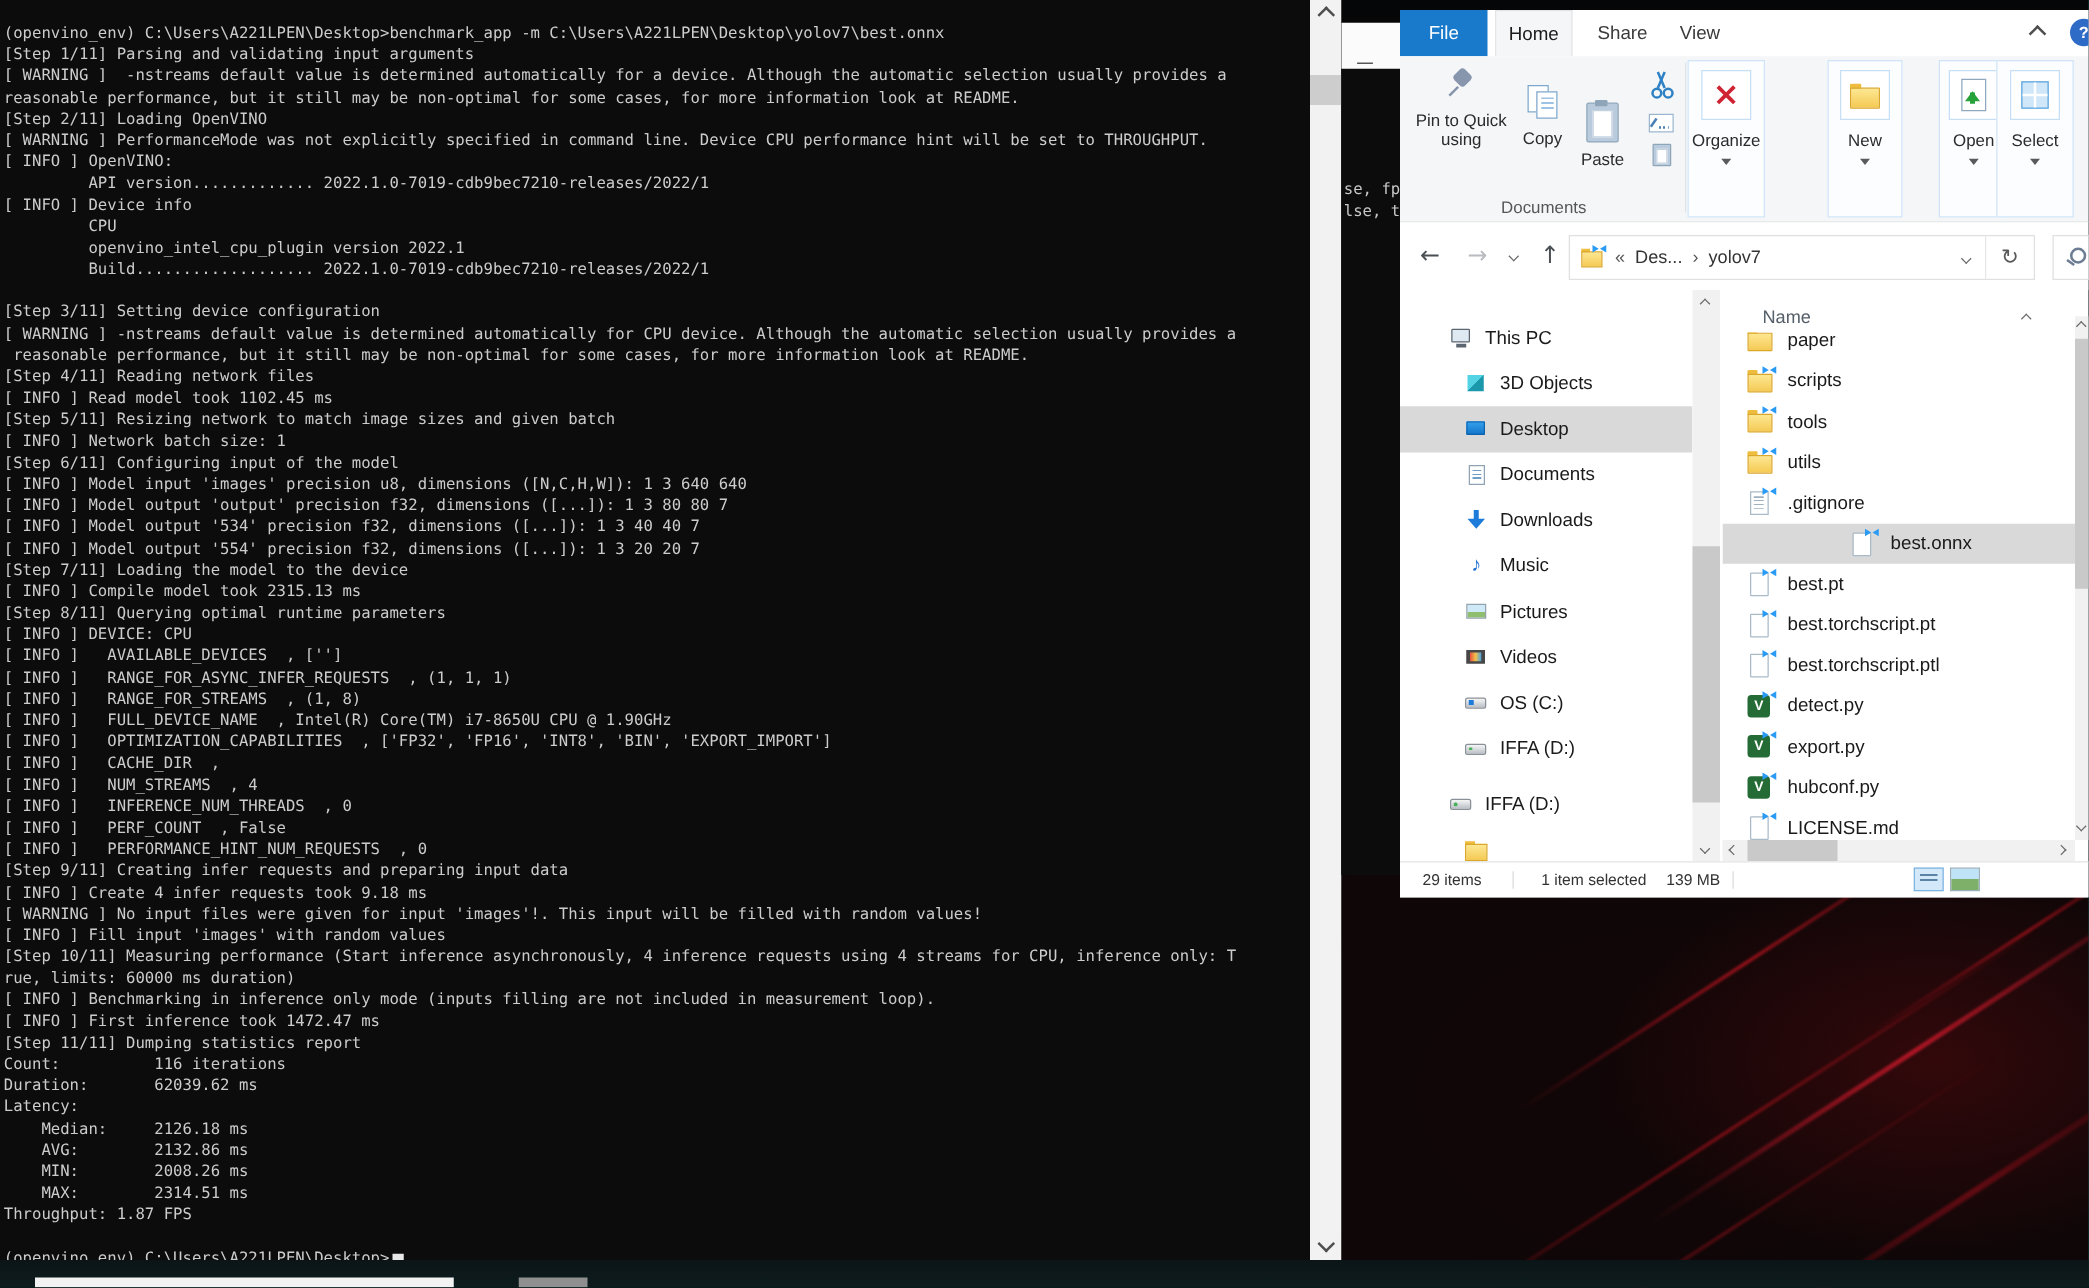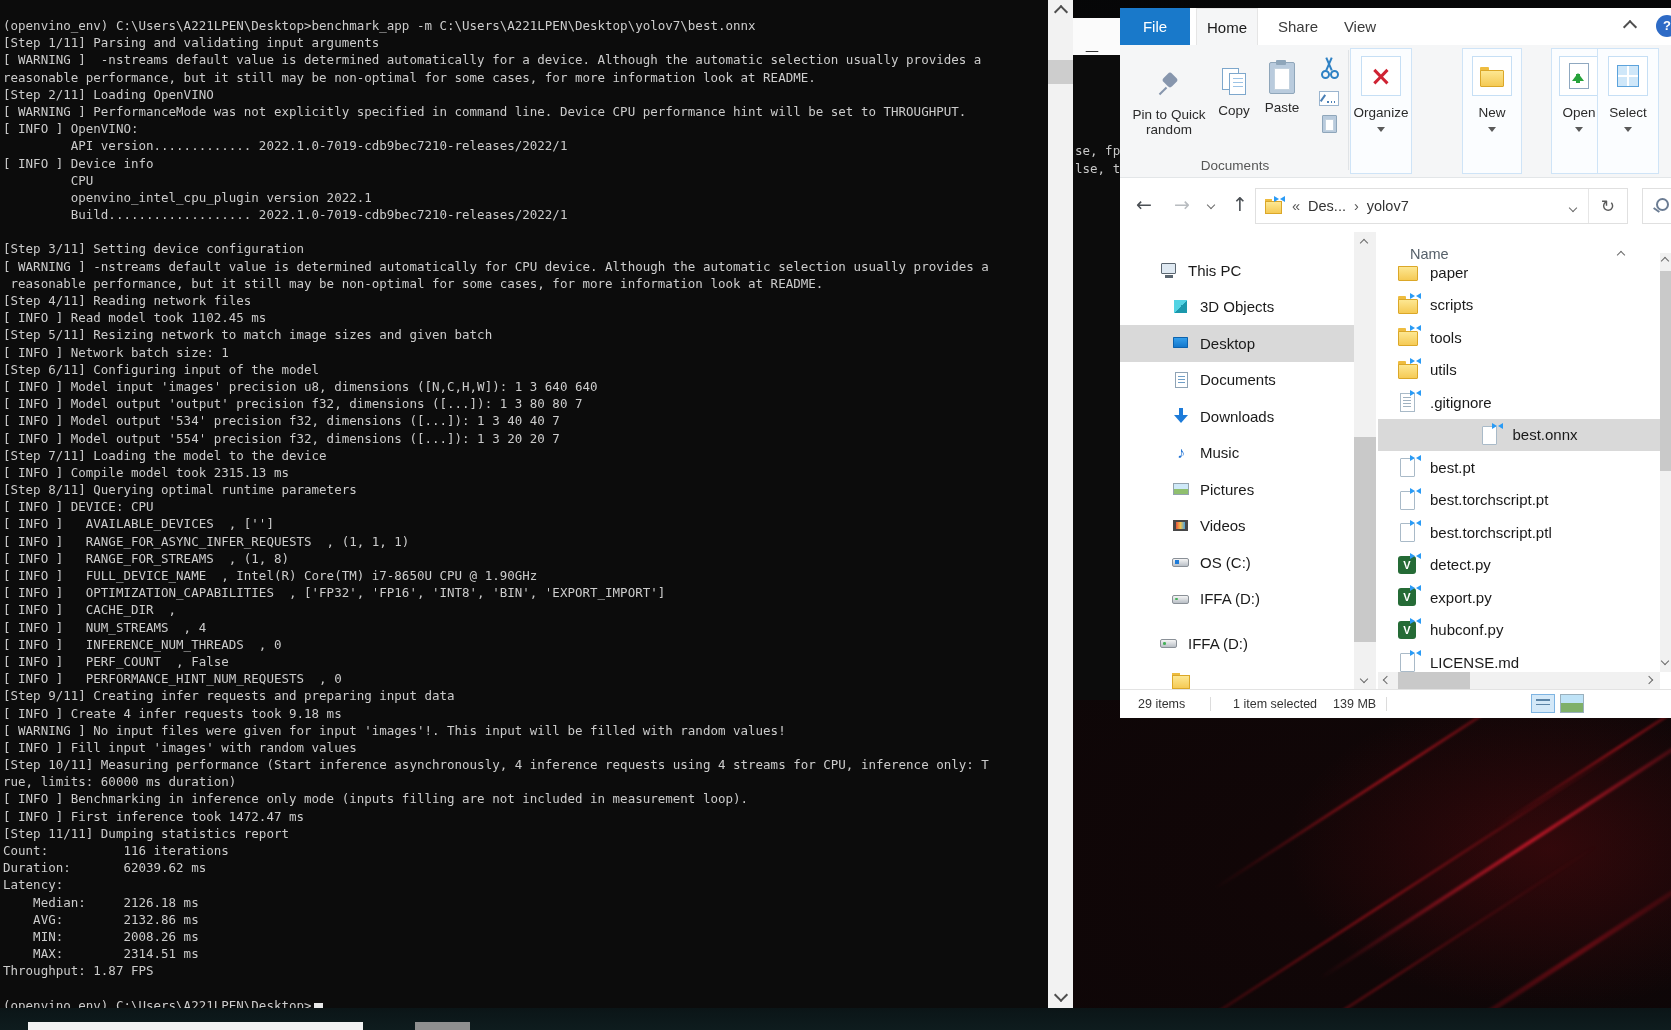--- a/index.html
+++ b/index.html
@@ -50,23 +50,23 @@
   .tab-file{left:0;width:70px;background:#1979ca;color:#fff;}
   .tab-home{left:76px;width:62px;background:#f5f6f7;border:1px solid #e5e5e5;border-bottom:none;box-sizing:border-box;color:#1a1a1a;}
   .tab-share{left:150px;width:56px;}
   .tab-view{left:214px;width:52px;}
   .ribbon-collapse{position:absolute;left:505px;top:14px;}
   .help-btn{position:absolute;left:536px;top:7px;width:22px;height:22px;border-radius:50%;background:#2e6bc6;color:#fff;font-size:13px;text-align:center;line-height:22px;font-weight:bold;}
 
   
   .x-ribbon{position:absolute;left:0;top:37px;width:100%;height:133px;background:#f5f6f7;border-bottom:1px solid #e3e6e8;box-sizing:border-box;}
   .rb-btn{position:absolute;display:flex;flex-direction:column;align-items:center;color:#2b2b2b;font-size:13.5px;}
-  .rb-pin{left:8px;top:18px;width:82px;}
+  .rb-pin{left:8px;top:0;width:82px;}
   .rb-copy{left:92px;top:14px;width:44px;}
-  .rb-paste{left:138px;top:11px;width:48px;}
+  .rb-paste{left:138px;top:31px;width:48px;}
   .rb-iconbox{height:44px;display:flex;align-items:center;justify-content:center;position:relative;width:100%;}
   .rb-label{line-height:15px;text-align:center;}
 
   .pin-icon{position:relative;width:26px;height:28px;}
   .pin-icon i{position:absolute;background:#8796ad;}
   .pin-head{left:8px;top:3px;width:12px;height:12px;border-radius:3px;transform:rotate(45deg);}
   .pin-tip{left:6px;top:15px;width:2px;height:10px;transform:rotate(45deg);}
 
   .copy-icon{position:relative;width:26px;height:28px;}
   .copy-icon .pg{position:absolute;width:15px;height:20px;background:#fff;border:1px solid #7da7cc;}
@@ -257,21 +257,21 @@
 
     <div class="x-ribbon">
       <div class="rb-btn rb-pin">
         <span class="rb-iconbox">
             <span class="pin-icon">
               <i class="pin-head"></i>
               <i class="pin-tip"></i>
             </span>
           </span>
         <span class="rb-label">Pin to Quick</span>
-        <span class="rb-label">random</span>
+        <span class="rb-label">using</span>
       </div>
       <div class="rb-btn rb-copy">
         <span class="rb-iconbox">
             <span class="copy-icon">
               <i class="pg pg1"></i>
               <i class="pg pg2"></i>
             </span>
           </span>
         <span class="rb-label">Copy</span>
       </div>

